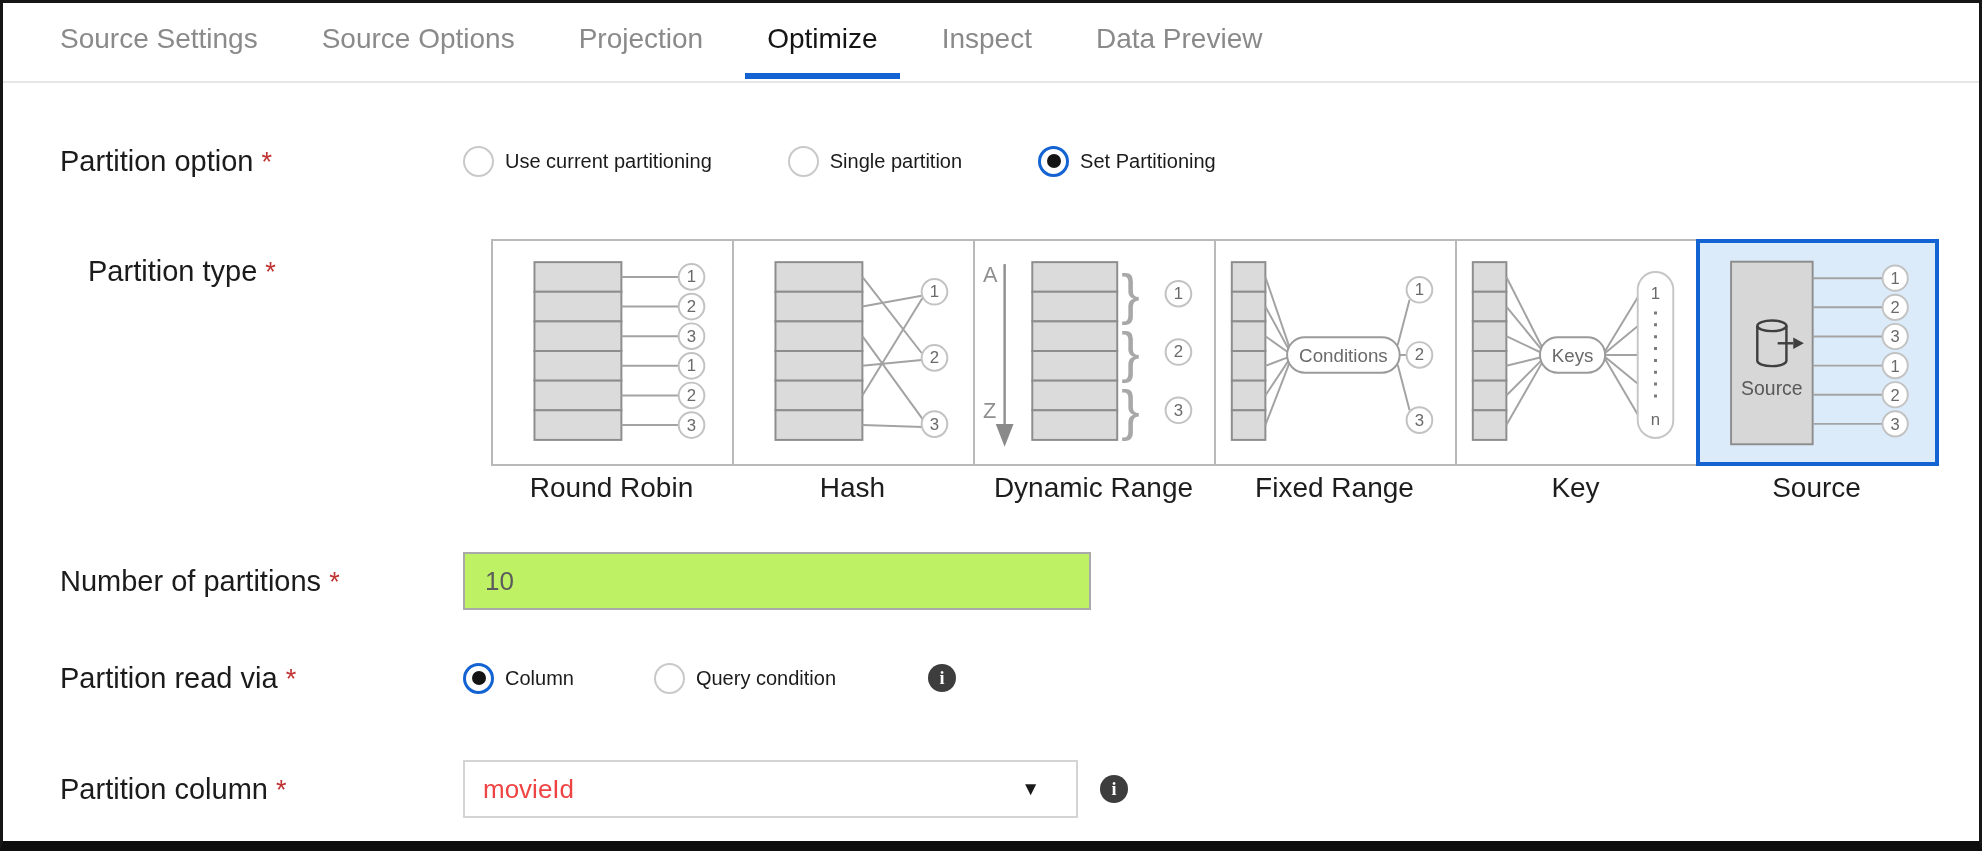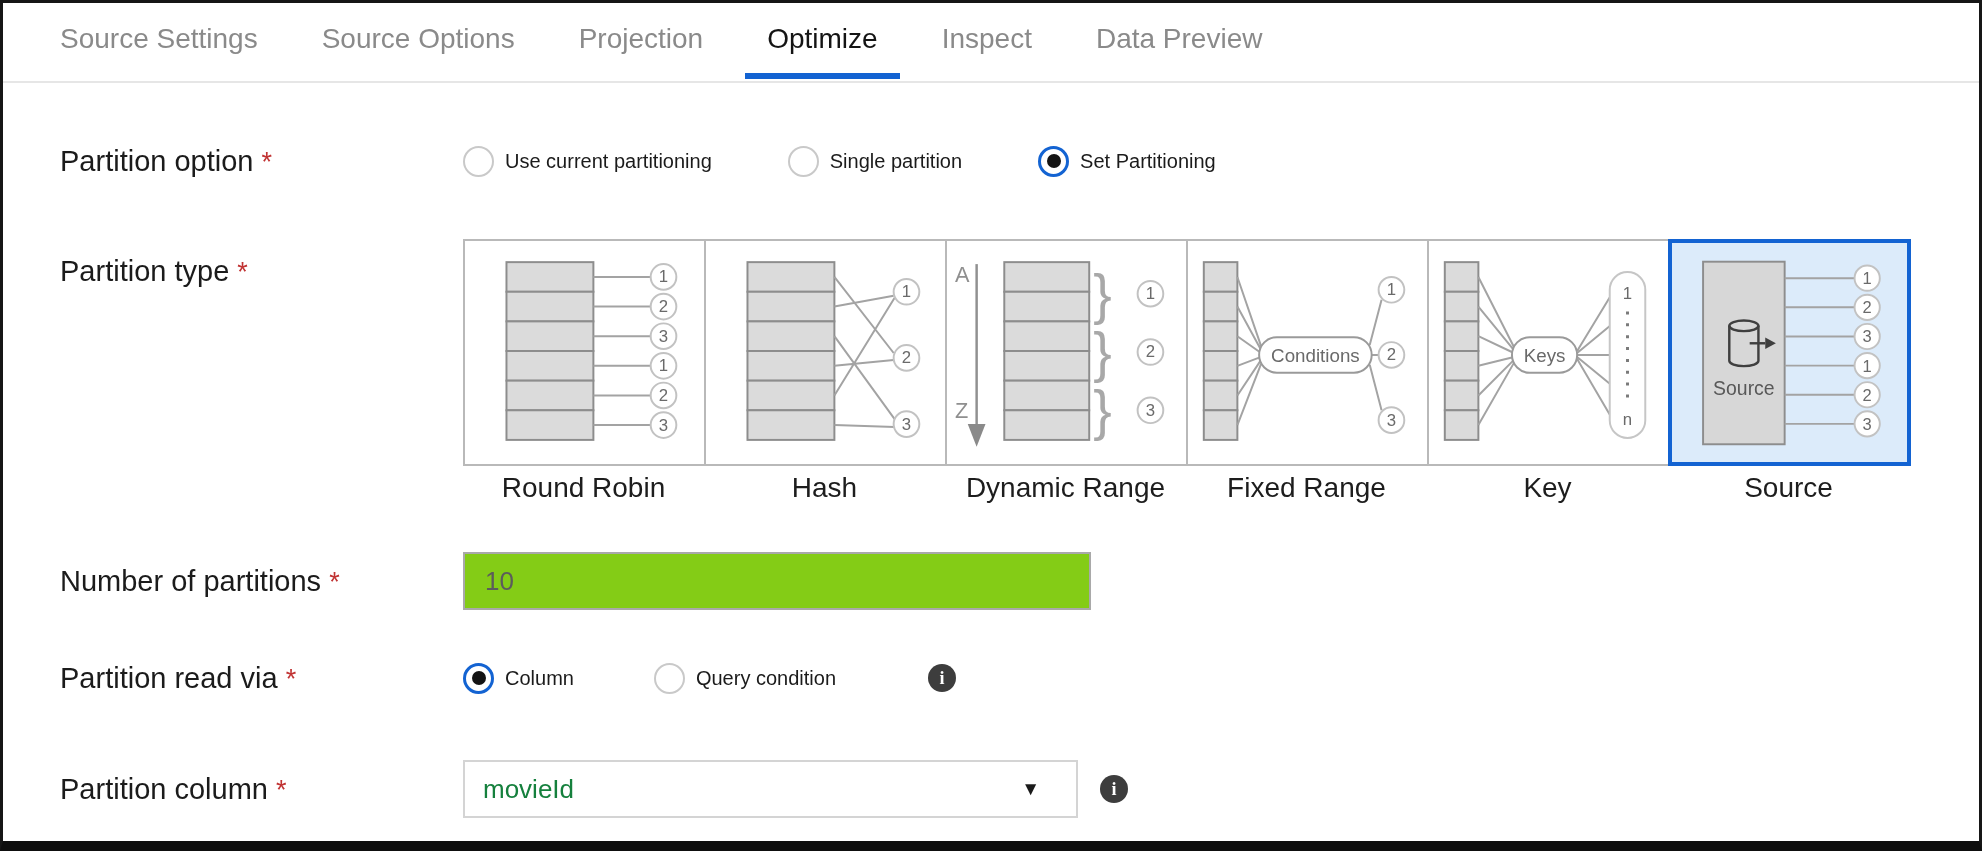--- a/index.html
+++ b/index.html
@@ -15,21 +15,21 @@
   .tab.active::after{content:'';position:absolute;left:-22px;right:-22px;bottom:-24px;height:6px;
     background:var(--accent);}
 
   
   .content{padding-left:57px;}
   .frow{display:flex;align-items:center;}
   .flabel{width:403px;flex:none;font-size:29px;color:var(--labeltext);display:flex;gap:8px;align-items:baseline;}
   .req{color:var(--required);font-size:27px;}
   .row-option{margin-top:56px;height:44px;}
   .row-type{margin-top:56px;align-items:flex-start;}
-  .row-type .flabel{padding-top:16px;}
+  .row-type .flabel{padding-top:16px;margin-left:28px;}
   .row-num{margin-top:48px;height:58px;}
   .row-readvia{margin-top:46px;height:44px;}
   .row-col{margin-top:60px;height:58px;}
 
   
   .radio-group{display:flex;align-items:center;gap:76px;}
   .radio-item{display:flex;align-items:center;gap:11px;cursor:pointer;}
   .radio{width:31px;height:31px;border-radius:50%;border:2px solid #c9c9c9;background:#fff;
     box-sizing:border-box;display:inline-flex;align-items:center;justify-content:center;flex:none;}
   .radio.selected{border:3px solid var(--accent);}
@@ -37,25 +37,25 @@
   .radio-label{font-size:20px;color:var(--labeltext);white-space:nowrap;}
 
   
   .info{width:28px;height:28px;border-radius:50%;background:#3d3d3d;color:#fff;
     display:inline-flex;align-items:center;justify-content:center;font-size:18px;font-weight:bold;
     font-family:"Liberation Serif","DejaVu Serif",serif;flex:none;cursor:pointer;}
   .row-readvia .info{margin-left:92px;}
   .row-col .info{margin-left:22px;}
 
   
-  .text-input{width:628px;height:58px;box-sizing:border-box;border:2px solid #a9a9a9;background:#84cc16;
+  .text-input{width:628px;height:58px;box-sizing:border-box;border:2px solid #a9a9a9;background:#bef264;
     font-size:26px;color:#5c5c5c;padding:0 20px;outline:none;font-family:inherit;}
   .dropdown{width:615px;height:58px;box-sizing:border-box;border:2px solid #d4d4d4;background:#fff;
     display:flex;align-items:center;justify-content:space-between;padding:0 36px 0 18px;cursor:pointer;}
-  .dd-value{font-size:26px;color:#15803d;}
+  .dd-value{font-size:26px;color:#ef4444;}
   .caret{font-size:19px;color:#1a1a1a;}
 
   
   .ptype-cards{display:flex;}
   .pcard{width:243px;height:227px;box-sizing:border-box;background:#fff;border:2px solid #b9b9b9;
     margin-left:-2px;position:relative;cursor:pointer;}
   .pcard:first-child{margin-left:0;}
   .pcard.selected{border:4px solid var(--accent);background:var(--selectedbg);z-index:2;}
   .pcard svg{width:100%;height:100%;display:block;}
   .ptype-labels{display:flex;margin-top:6px;}

